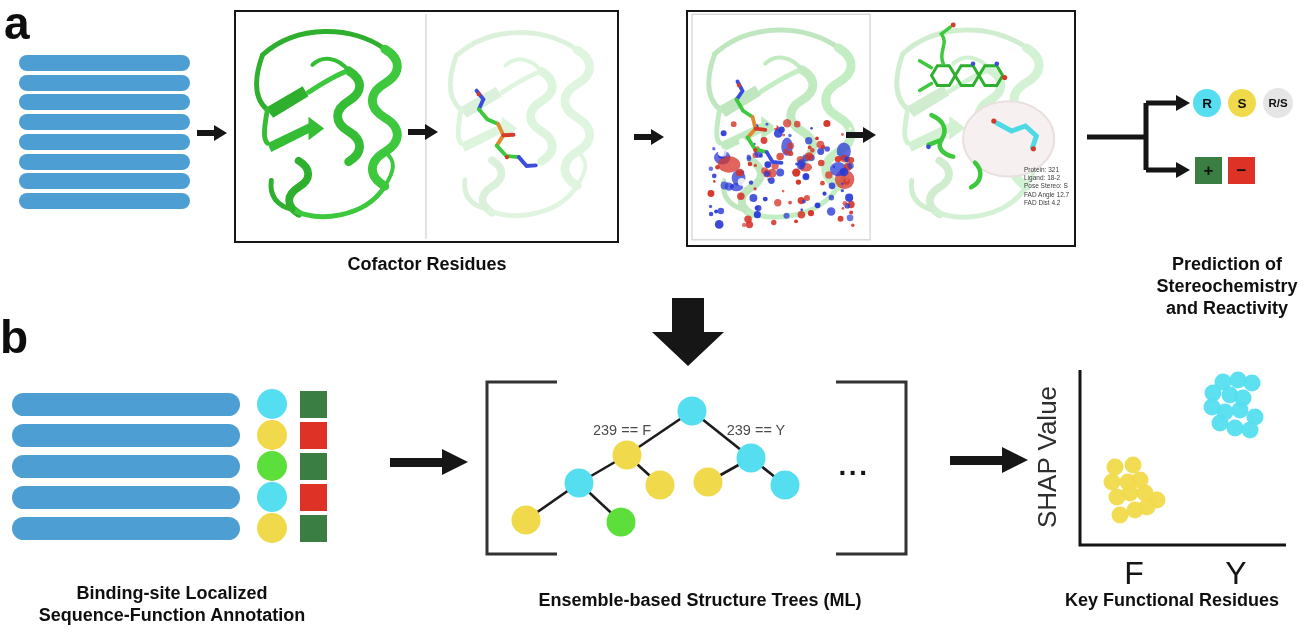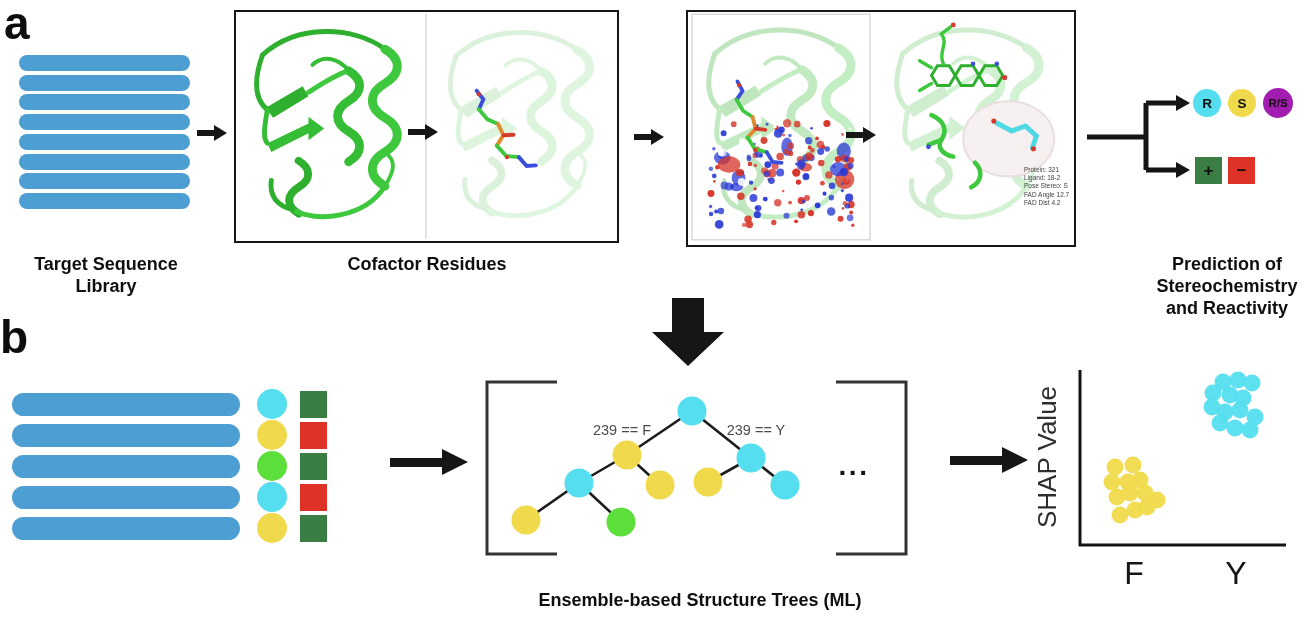--- a/index.html
+++ b/index.html
@@ -38,24 +38,20 @@
       <div class="seq-bar" style="top: 0px; width: 171px; height: 16px;"></div>
       <div class="seq-bar" style="top: 19.7px; width: 171px; height: 16px;"></div>
       <div class="seq-bar" style="top: 39.4px; width: 171px; height: 16px;"></div>
       <div class="seq-bar" style="top: 59.1px; width: 171px; height: 16px;"></div>
       <div class="seq-bar" style="top: 78.8px; width: 171px; height: 16px;"></div>
       <div class="seq-bar" style="top: 98.5px; width: 171px; height: 16px;"></div>
       <div class="seq-bar" style="top: 118.2px; width: 171px; height: 16px;"></div>
       <div class="seq-bar" style="top: 137.9px; width: 171px; height: 16px;"></div>
     </div>
 
-  <div class="cap" style="left:8px;top:253px;width:196px">
-    <div>Target Sequence</div>
-    <div>Library</div>
-  </div>
 
   <div class="arr arr-sm" style="left:197px;top:125px">
       <i class="sh"></i>
       <i class="hd"></i>
     </div>
 
   <div class="box" id="box1" style="left:234px;top:10px;width:381px;height:229px">
     <svg id="art-b1-left" viewBox="0 0 190 230" style="left:2px;top:0;width:186px;height:229px">
         <g fill="none" stroke-linecap="round" stroke-linejoin="round" opacity="1" transform="">
 <path stroke="#2eaf2e" stroke-width="5" d="M25,42 C60,10 118,12 150,36"></path>
@@ -354,21 +350,21 @@
 
   <svg id="fork-svg" viewBox="0 0 120 95" style="left:1080px;top:89px;width:120px;height:95px">
       <path d="M7,48 H66 M66,14 V81 M66,14 H96 M66,81 H96" stroke="#151515" stroke-width="5" fill="none"></path>
       <polygon points="96,6 96,22 110,14" fill="#151515"></polygon>
       <polygon points="96,73 96,89 110,81" fill="#151515"></polygon>
     </svg>
 
   <div id="stereo-chips" style="position:absolute;left:1193px;top:89px;width:110px;height:30px">
       <div class="chip-circle" style="left: 0px; top: 0px; width: 28px; height: 28px; background: rgb(84, 222, 239); font-size: 13.5px;">R</div>
       <div class="chip-circle" style="left: 35px; top: 0px; width: 28px; height: 28px; background: rgb(240, 218, 75); font-size: 13.5px;">S</div>
-      <div class="chip-circle" style="left: 70px; top: -1px; width: 30px; height: 30px; background: #a21caf; font-size: 11.5px;">R/S</div>
+      <div class="chip-circle" style="left: 70px; top: -1px; width: 30px; height: 30px; background: #e5e5e5; font-size: 11.5px;">R/S</div>
     </div>
   <div id="react-chips" style="position:absolute;left:1195px;top:157px;width:70px;height:27px">
       <div class="chip-square" style="left: 0px; top: 0px; width: 27px; height: 27px; background: rgb(58, 126, 68); font-size: 17px;">+</div>
       <div class="chip-square" style="left: 33px; top: 0px; width: 27px; height: 27px; background: rgb(222, 50, 38); font-size: 17px;">−</div>
     </div>
 
   <div class="cap" style="left:1134px;top:253px;width:186px">
     <div>Prediction of</div>
     <div>Stereochemistry</div>
     <div>and Reactivity</div>
@@ -393,20 +389,24 @@
       <div class="chip-circle" style="left: 0px; top: 31px; width: 30px; height: 30px; background: rgb(240, 218, 75);"></div>
       <div class="chip-square" style="left: 43px; top: 33px; width: 27px; height: 27px; background: rgb(222, 50, 38);"></div>
       <div class="chip-circle" style="left: 0px; top: 62px; width: 30px; height: 30px; background: rgb(92, 223, 58);"></div>
       <div class="chip-square" style="left: 43px; top: 64px; width: 27px; height: 27px; background: rgb(58, 126, 68);"></div>
       <div class="chip-circle" style="left: 0px; top: 93px; width: 30px; height: 30px; background: rgb(84, 222, 239);"></div>
       <div class="chip-square" style="left: 43px; top: 95px; width: 27px; height: 27px; background: rgb(222, 50, 38);"></div>
       <div class="chip-circle" style="left: 0px; top: 124px; width: 30px; height: 30px; background: rgb(240, 218, 75);"></div>
       <div class="chip-square" style="left: 43px; top: 126px; width: 27px; height: 27px; background: rgb(58, 126, 68);"></div>
     </div>
 
+  <div class="cap" style="left:0px;top:582px;width:344px">
+    <div>Binding-site Localized</div>
+    <div>Sequence-Function Annotation</div>
+  </div>
 
   <div class="arr arr-lg" style="left:390px;top:449px">
       <i class="sh"></i>
       <i class="hd"></i>
     </div>
 
   <svg id="tree-svg" viewBox="0 0 427 182" style="left:483px;top:378px;width:427px;height:182px">
       <path d="M74,4 H4 V176 H74" stroke="#333" fill="none" stroke-width="3"></path>
       <path d="M353,4 H423 V176 H353" stroke="#333" fill="none" stroke-width="3"></path>
       <line x1="209" y1="33" x2="144" y2="77" stroke="#1c1c1c" stroke-width="2.6"></line>
@@ -466,15 +466,16 @@
       <circle cx="200" cy="55" r="8.5" fill="#54DEEF" opacity="0.95"></circle>
       <circle cx="215" cy="62" r="8.5" fill="#54DEEF" opacity="0.95"></circle>
       <circle cx="180" cy="68" r="8.5" fill="#54DEEF" opacity="0.95"></circle>
       <circle cx="195" cy="73" r="8.5" fill="#54DEEF" opacity="0.95"></circle>
       <circle cx="210" cy="75" r="8.5" fill="#54DEEF" opacity="0.95"></circle>
       <text x="94" y="229" text-anchor="middle" font-size="32" fill="#161616">F</text>
       <text x="196" y="229" text-anchor="middle" font-size="32" fill="#161616">Y</text>
     </svg>
 
   <div class="cap" style="left:1040px;top:589px;width:264px">
+    <div>Key Functional Residues</div>
   </div>
 
 </div>
 
 </body></html>

